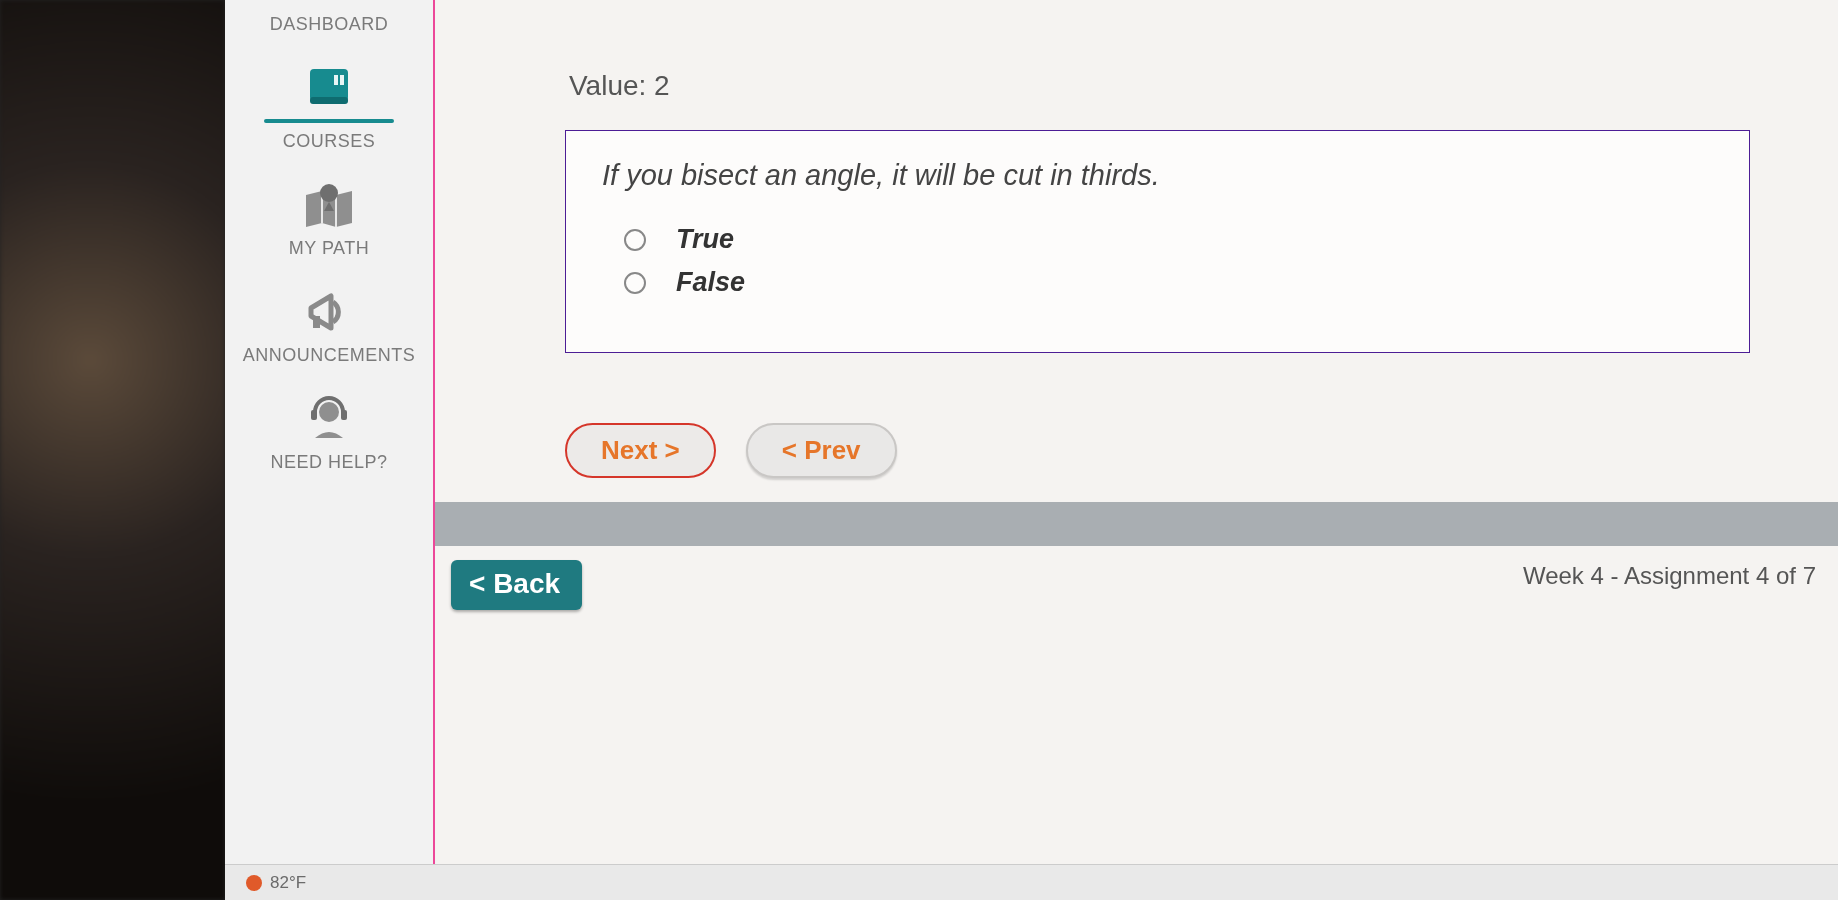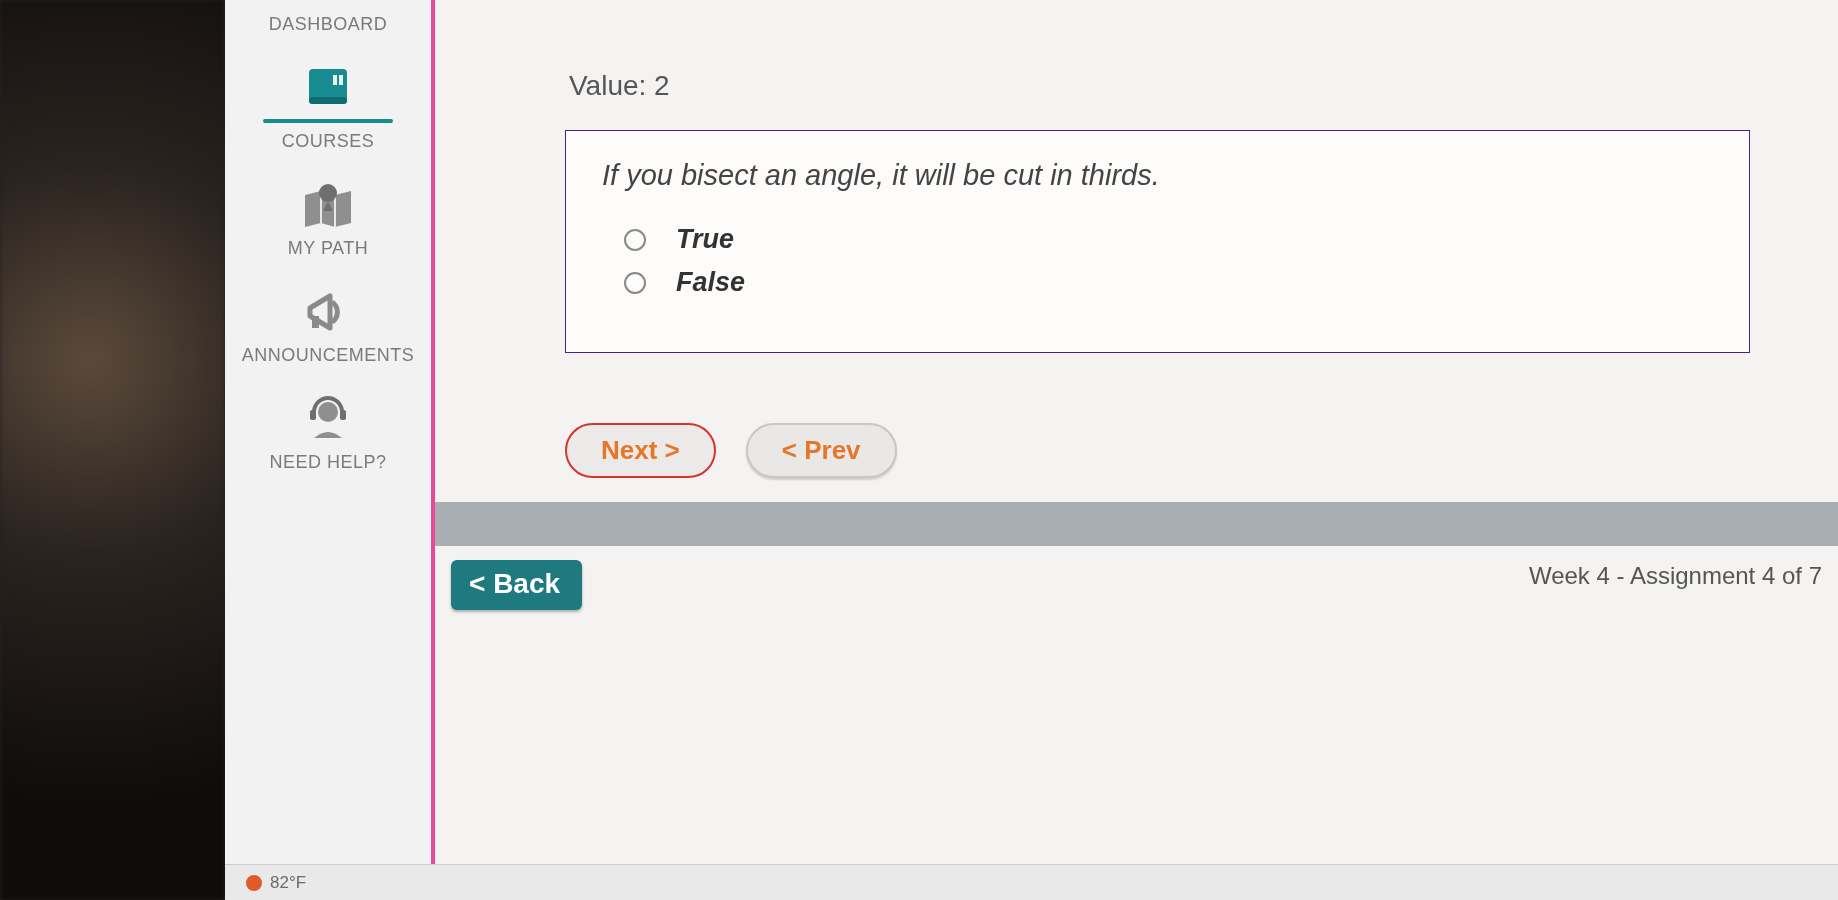--- a/index.html
+++ b/index.html
@@ -25,21 +25,21 @@
       position: absolute;
       left: 0; top: 0;
       width: 225px; height: 100%;
       background: radial-gradient(circle at 40% 40%, #5b4a3a 0%, #2a2320 35%, #0f0c0a 80%);
       filter: blur(2px);
     }
     
     .sidebar {
       width: 210px;
       background: #f2f2f2;
-      border-right: 4px solid #ec4899;
+      border-right: 2px solid #ec4899;
       display: flex;
       flex-direction: column;
       align-items: center;
       padding-top: 6px;
     }
     .side-item {
       width: 100%;
       display: flex;
       flex-direction: column;
       align-items: center;
@@ -141,21 +141,21 @@
     }
     .gray-bar {
       margin-top: 24px;
       height: 44px;
       background: #a9aeb2;
       width: 100%;
     }
     .footer-row {
       display: flex;
       align-items: flex-start;
-      padding: 14px 16px 0 16px;
+      padding: 14px 22px 0 16px;
       gap: 20px;
     }
     .back-btn {
       background: #1f7a80;
       color: #fff;
       border: none;
       border-radius: 6px;
       font-size: 28px;
       font-weight: 600;
       padding: 8px 22px 10px 18px;

